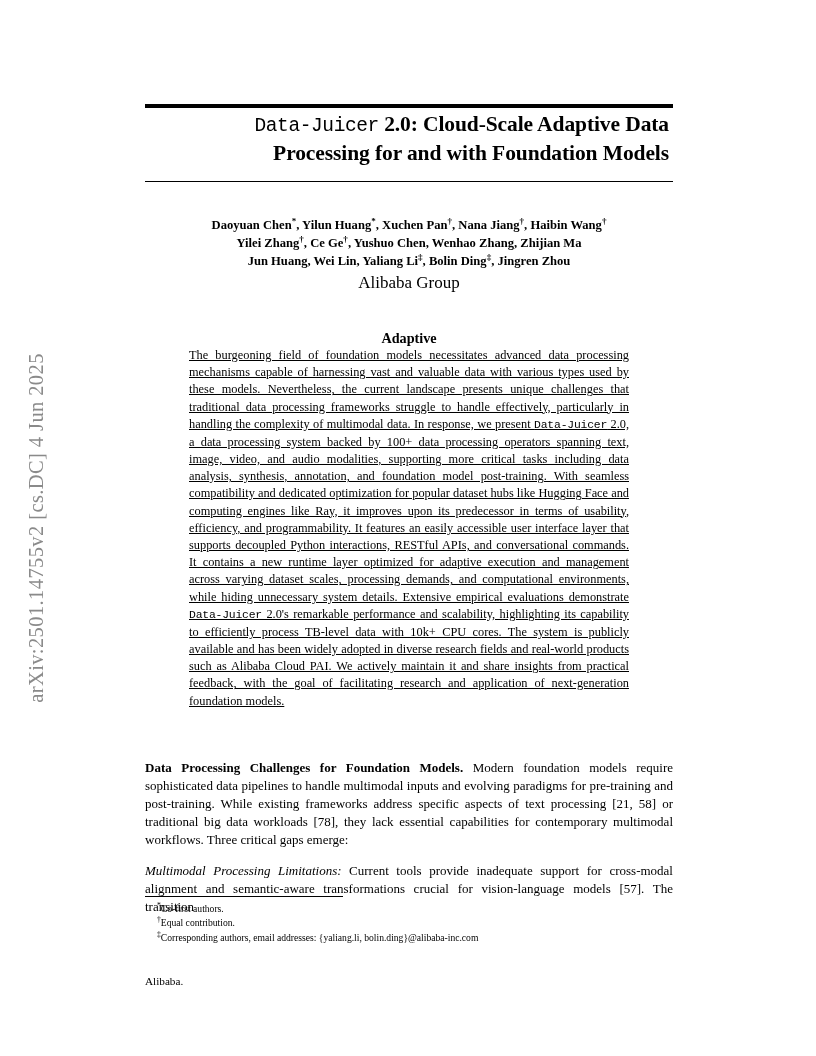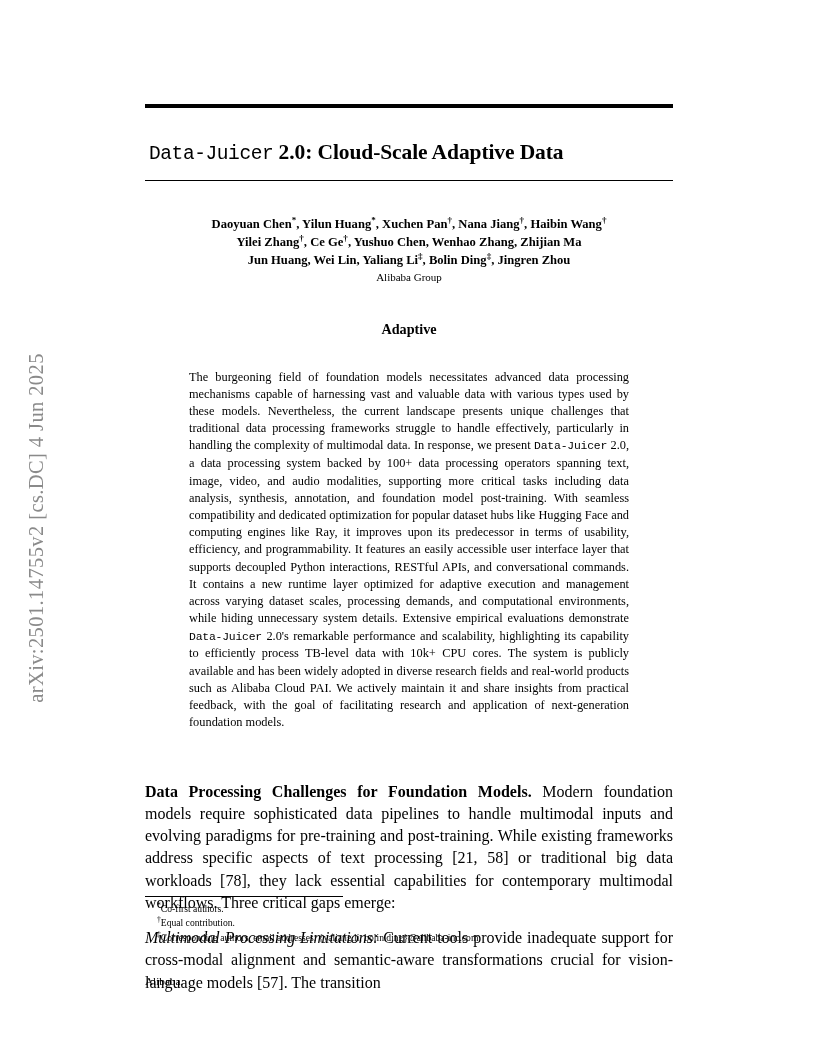--- a/index.html
+++ b/index.html
@@ -54,67 +54,68 @@
   .rule-thin {
     height: 1.2px;
     background: #000;
     margin: 0;
   }
 
   #title-block {
     margin-top: 104px;
   }
   #title {
-    text-align: left;
+    text-align: right;
     font-size: 21.5px;
     font-weight: bold;
     line-height: 1.34;
-    padding: 30px 4px 13px 4px;
+    padding: 2px 4px 13px 4px;
     letter-spacing: -0.1px;
   }
   #title .mono {
     font-family: "Liberation Mono", "DejaVu Sans Mono", monospace;
     font-weight: normal;
     font-size: 19.5px;
     letter-spacing: -0.4px;
   }
 
   
   #authors {
     text-align: center;
     margin-top: 35px;
     font-size: 12.6px;
     font-weight: bold;
     line-height: 1.42;
   }
   #authors .aff {
     font-weight: normal;
-    font-size: 11px;
+    font-size: 17px;
   }
   sup {
     font-size: 0.72em;
     vertical-align: super;
     line-height: 0;
   }
 
   
   #abstract-heading {
     text-align: center;
     font-size: 14.2px;
     font-weight: bold;
     margin-top: 35px;
   }
   #abstract-body {
-    margin: 31px auto 0 auto;
+    margin: 0 auto 0 auto;
     width: 440px;
     font-size: 12.35px;
     line-height: 1.395;
     text-align: justify;
     text-justify: inter-word;
     hyphens: manual;
+    text-decoration: underline;
   }
   #abstract-body .mono {
     font-family: "Liberation Mono", "DejaVu Sans Mono", monospace;
     font-size: 11.4px;
     letter-spacing: -0.2px;
   }
 
   
   #section-intro {
     margin-top: 49px;
@@ -122,21 +123,21 @@
   .section-head {
     font-size: 14.6px;
     font-weight: bold;
   }
   .section-head .num {
     display: inline-block;
     width: 26px;
   }
   .body-par {
     margin-top: 16px;
-    font-size: 16px;
+    font-size: 13px;
     line-height: 1.392;
     text-align: justify;
     text-justify: inter-word;
   }
   .body-par b { font-weight: bold; }
   .body-par i { font-style: italic; }
   .par-gap { margin-top: 13px; }
 
   
   #footnotes {
@@ -173,20 +174,21 @@
   <div class="stamp-text">arXiv:2501.14755v2  [cs.DC]  4 Jun 2025</div>
 </div>
 
 <div id="page">
 
   <div id="title-block">
     <div class="rule-thick"></div>
     <div id="title">
       <span class="mono">Data-Juicer</span>
       <span>2.0: Cloud-Scale Adaptive Data</span><br>
+      <span>Processing for and with Foundation Models</span>
     </div>
     <div class="rule-thin"></div>
   </div>
 
   <div id="authors">
     <div>Daoyuan Chen<sup>*</sup>, Yilun Huang<sup>*</sup>, Xuchen Pan<sup>†</sup>, Nana Jiang<sup>†</sup>, Haibin Wang<sup>†</sup></div>
     <div>Yilei Zhang<sup>†</sup>, Ce Ge<sup>†</sup>, Yushuo Chen, Wenhao Zhang, Zhijian Ma</div>
     <div>Jun Huang, Wei Lin, Yaliang Li<sup>‡</sup>, Bolin Ding<sup>‡</sup>, Jingren Zhou</div>
     <div class="aff">Alibaba Group</div>
   </div>

